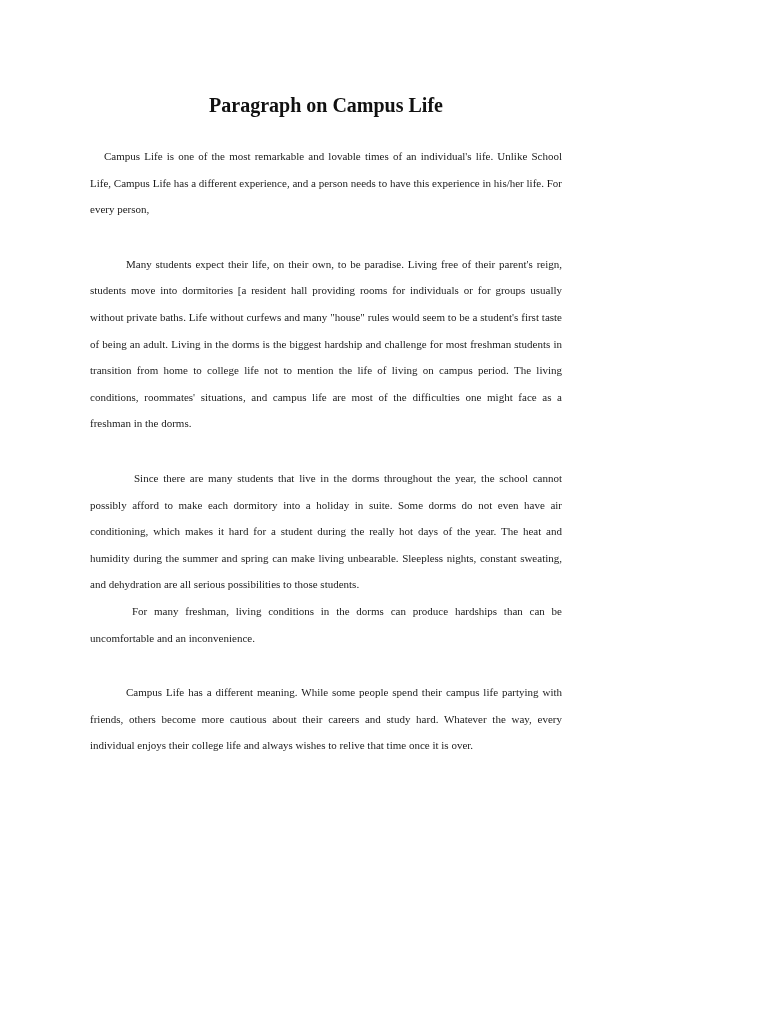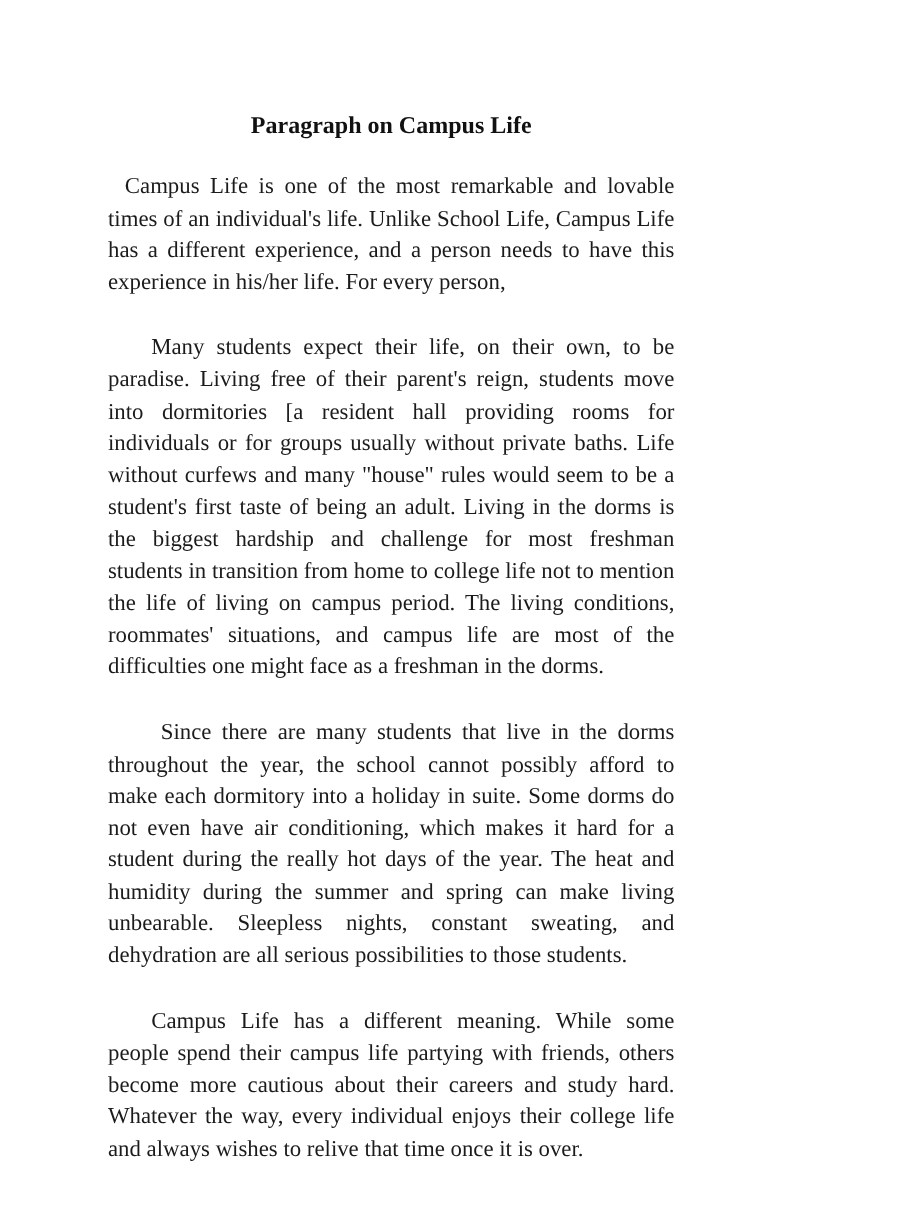--- a/index.html
+++ b/index.html
@@ -21,21 +21,21 @@
   .doc-title {
     font-size: 20px;
     line-height: 22px;
     font-weight: bold;
     text-align: center;
     margin: 0 0 27px 0;
     color: #111111;
   }
   .body-text p {
     margin: 0;
-    font-size: 19px;
+    font-size: 11px;
     line-height: 26.6px;
     text-align: justify;
     color: #1b1b1b;
   }
   .body-text p.sp { margin-top: 28px; }
   .p1  { text-indent: 14px; }
   .p2  { text-indent: 36px; }
   .p3  { text-indent: 44px; }
   .p3b { text-indent: 42px; }
   .p4  { text-indent: 36px; }
@@ -46,16 +46,17 @@
 <div class="page">
   <h1 class="doc-title">Paragraph on Campus Life</h1>
 
   <div class="body-text">
     <p class="p1">Campus Life is one of the most remarkable and lovable times of an individual's life. Unlike School Life, Campus Life has a different experience, and a person needs to have this experience in his/her life. For every person,</p>
 
     <p class="p2 sp">Many students expect their life, on their own, to be paradise. Living free of their parent's reign, students move into dormitories [a resident hall providing rooms for individuals or for groups usually without private baths. Life without curfews and many "house" rules would seem to be a student's first taste of being an adult. Living in the dorms is the biggest hardship and challenge for most freshman students in transition from home to college life not to mention the life of living on campus period. The living conditions, roommates' situations, and campus life are most of the difficulties one might face as a freshman in the dorms.</p>
 
     <p class="p3 sp">Since there are many students that live in the dorms throughout the year, the school cannot possibly afford to make each dormitory into a holiday in suite. Some dorms do not even have air conditioning, which makes it hard for a student during the really hot days of the year. The heat and humidity during the summer and spring can make living unbearable. Sleepless nights, constant sweating, and dehydration are all serious possibilities to those students.</p>
 
+    <p class="p3b">For many freshman, living conditions in the dorms can produce hardships than can be uncomfortable and an inconvenience.</p>
 
     <p class="p4 sp">Campus Life has a different meaning. While some people spend their campus life partying with friends, others become more cautious about their careers and study hard. Whatever the way, every individual enjoys their college life and always wishes to relive that time once it is over.</p>
   </div>
 </div>
 
 </body></html>

